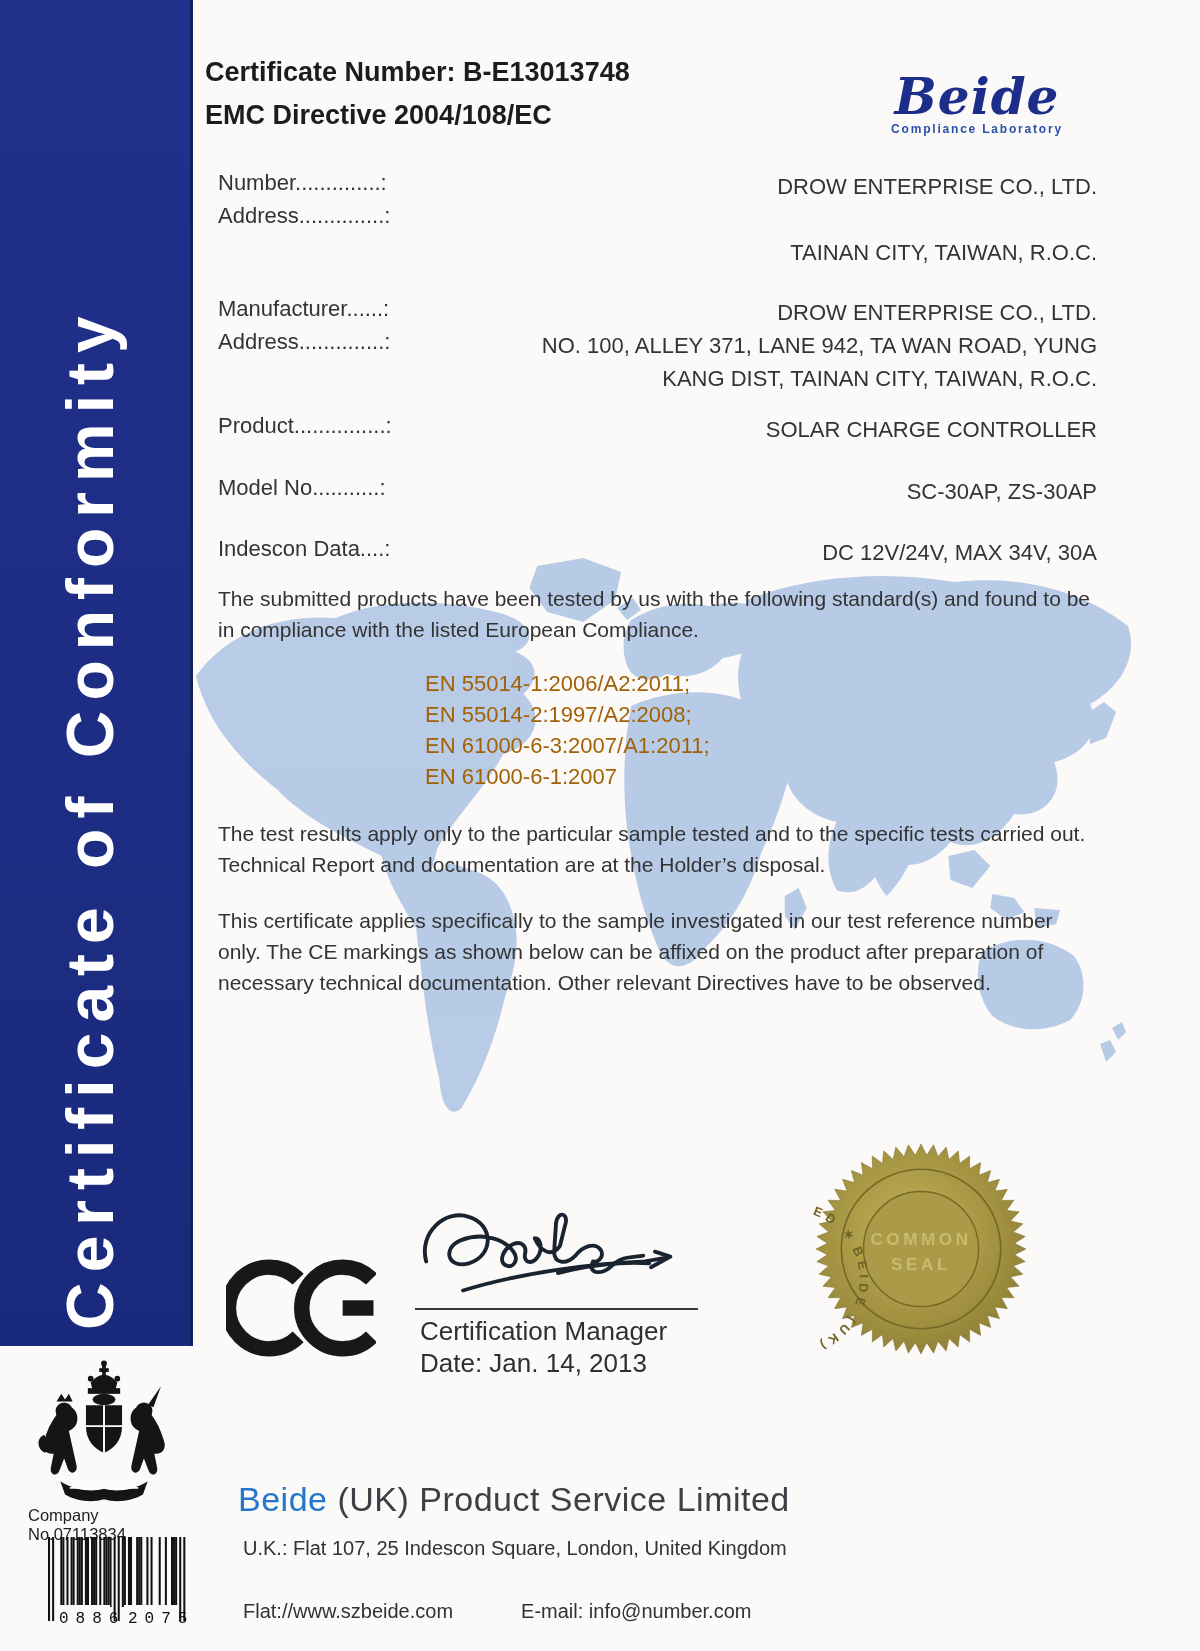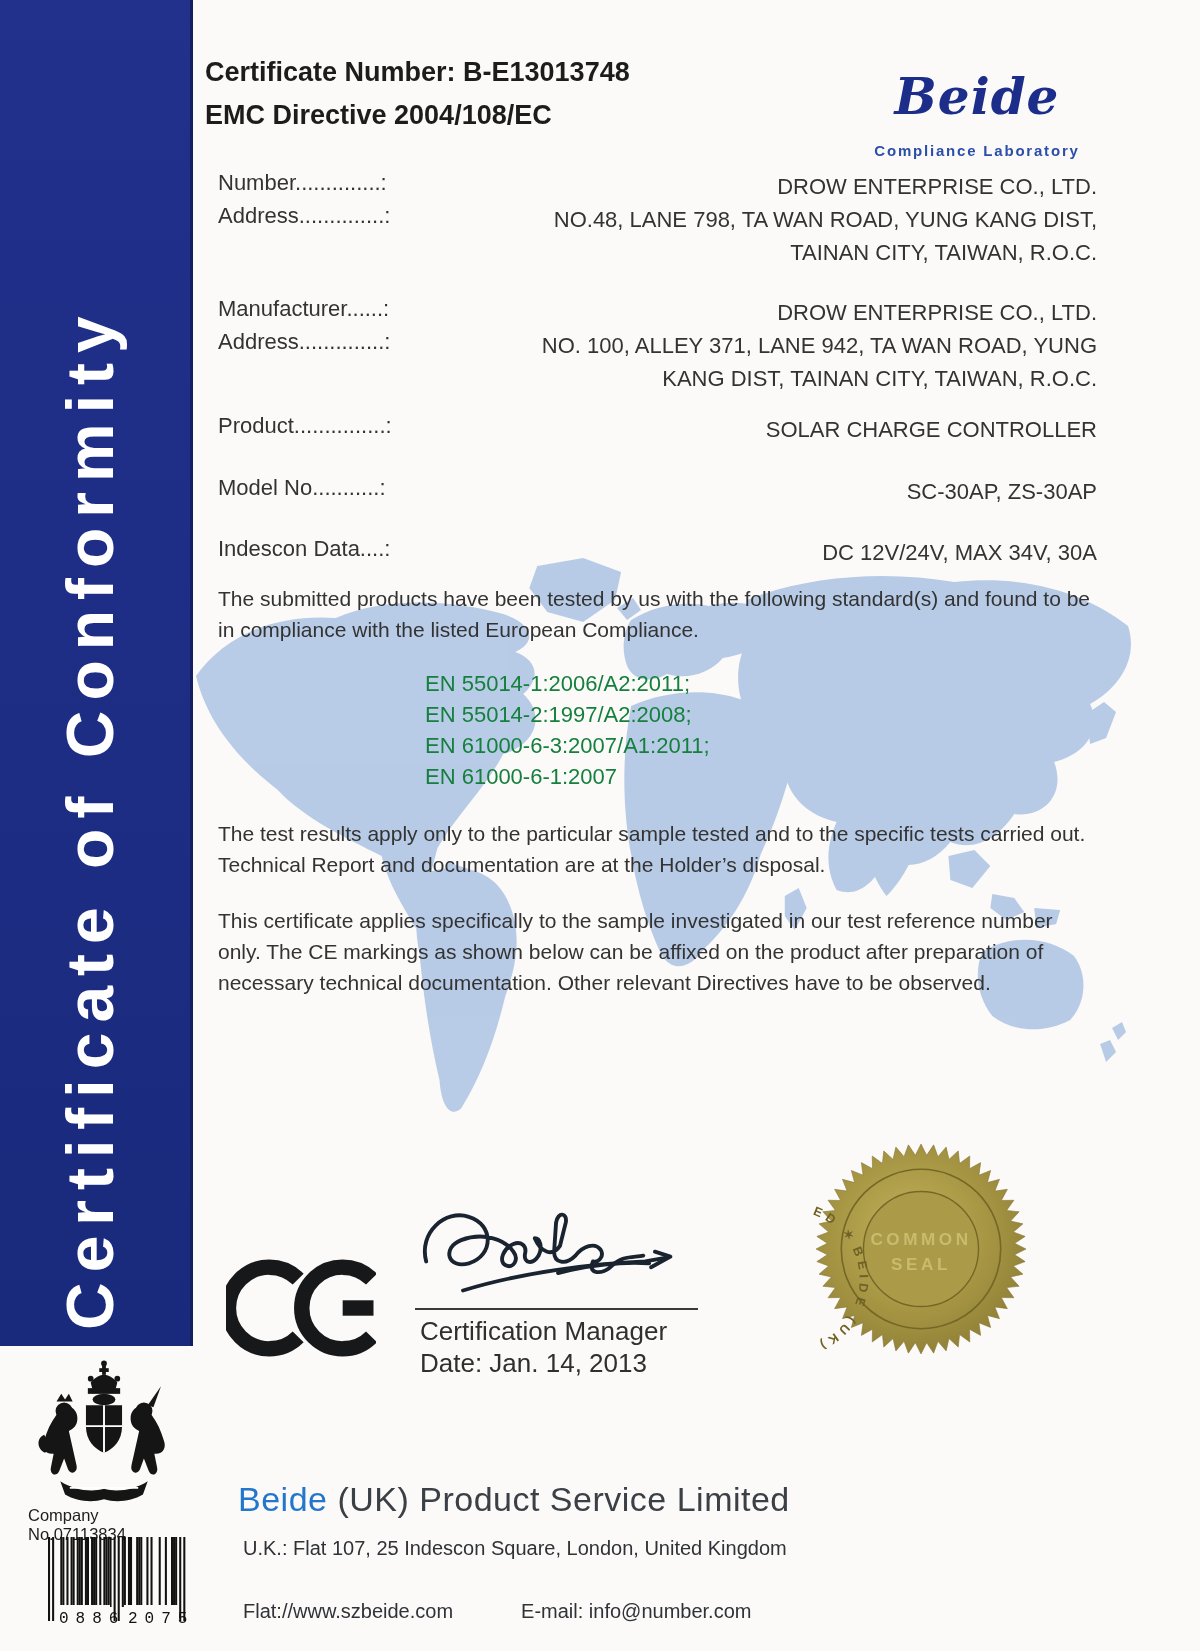--- a/index.html
+++ b/index.html
@@ -25,28 +25,28 @@
   .content { position:absolute; left:0; top:0; width:1200px; height:1651px; z-index:1; }
   
   .hdr { position:absolute; left:205px; top:57px; font-weight:bold; color:#1c1c1c; }
   .hdr-line1 { font-size:27px; }
   .hdr-line2 { font-size:27px; margin-top:12px; }
   .logo { position:absolute; left:852px; top:72px; width:250px; text-align:center; }
   .logo-word {
     font-family:"DejaVu Serif", serif; font-style:italic; font-weight:bold;
     font-size:50px; color:#1c2d8a; letter-spacing:1px; line-height:1.0;
   }
-  .logo-sub { font-size:15px; color:#2a4fa8; letter-spacing:1.8px; font-weight:bold; margin-top:20px; }
+  .logo-sub { font-size:12px; color:#2a4fa8; letter-spacing:1.8px; font-weight:bold; margin-top:0; }
   
   .frow { position:absolute; left:218px; width:880px; font-size:22px; color:#333; }
   .flabel { position:absolute; left:0; top:0; width:218px; }
   .fvalue { position:absolute; left:219px; top:0; width:660px; line-height:33px;text-align:right; }
   
   .para { position:absolute; left:218px; width:878px; font-size:21px; color:#333; line-height:31px; }
-  .standards { position:absolute; left:425px; top:668px; font-size:22px; color:#15803d; line-height:31px; }
+  .standards { position:absolute; left:425px; top:668px; font-size:22px; color:#a16207; line-height:31px; }
   
   .ce { position:absolute; left:226px; top:1252px; width:150px; height:112px; }
   .sig-svg { position:absolute; left:408px; top:1180px; width:300px; height:126px; }
   .sig-line { position:absolute; left:415px; top:1308px; width:283px; height:2px; background:#3a3a3a; }
   .sig-role { position:absolute; left:420px; top:1316px; font-size:26px; color:#2f2f2f; }
   .sig-date { position:absolute; left:420px; top:1348px; font-size:26px; color:#2f2f2f; }
   
   .seal { position:absolute; left:810px; top:1138px; width:222px; height:222px; }
   
   .crest { position:absolute; left:28px; top:1356px; width:152px; height:146px; }
@@ -101,21 +101,21 @@
       <div class="logo-word">Beide</div>
       <div class="logo-sub">Compliance Laboratory</div>
     </div>
 
     <div class="frow" style="top:170px">
       <span class="flabel">Number..............:</span>
       <span class="fvalue">DROW ENTERPRISE CO., LTD.</span>
     </div>
     <div class="frow" style="top:203px">
       <span class="flabel">Address..............:</span>
-      <span class="fvalue"><span>NO.48, LANE 798, TA WAN ROAD, YUNG KANG DIST,</span><br><span>TAINAN CITY, TAIWAN, R.O.C.</span></span>
+      <span class="fvalue"><br><span>TAINAN CITY, TAIWAN, R.O.C.</span></span>
     </div>
     <div class="frow" style="top:296px">
       <span class="flabel">Manufacturer......:</span>
       <span class="fvalue">DROW ENTERPRISE CO., LTD.</span>
     </div>
     <div class="frow" style="top:329px">
       <span class="flabel">Address..............:</span>
       <span class="fvalue"><span>NO. 100, ALLEY 371, LANE 942, TA WAN ROAD, YUNG</span><br><span>KANG DIST, TAINAN CITY, TAIWAN, R.O.C.</span></span>
     </div>
     <div class="frow" style="top:413px">

